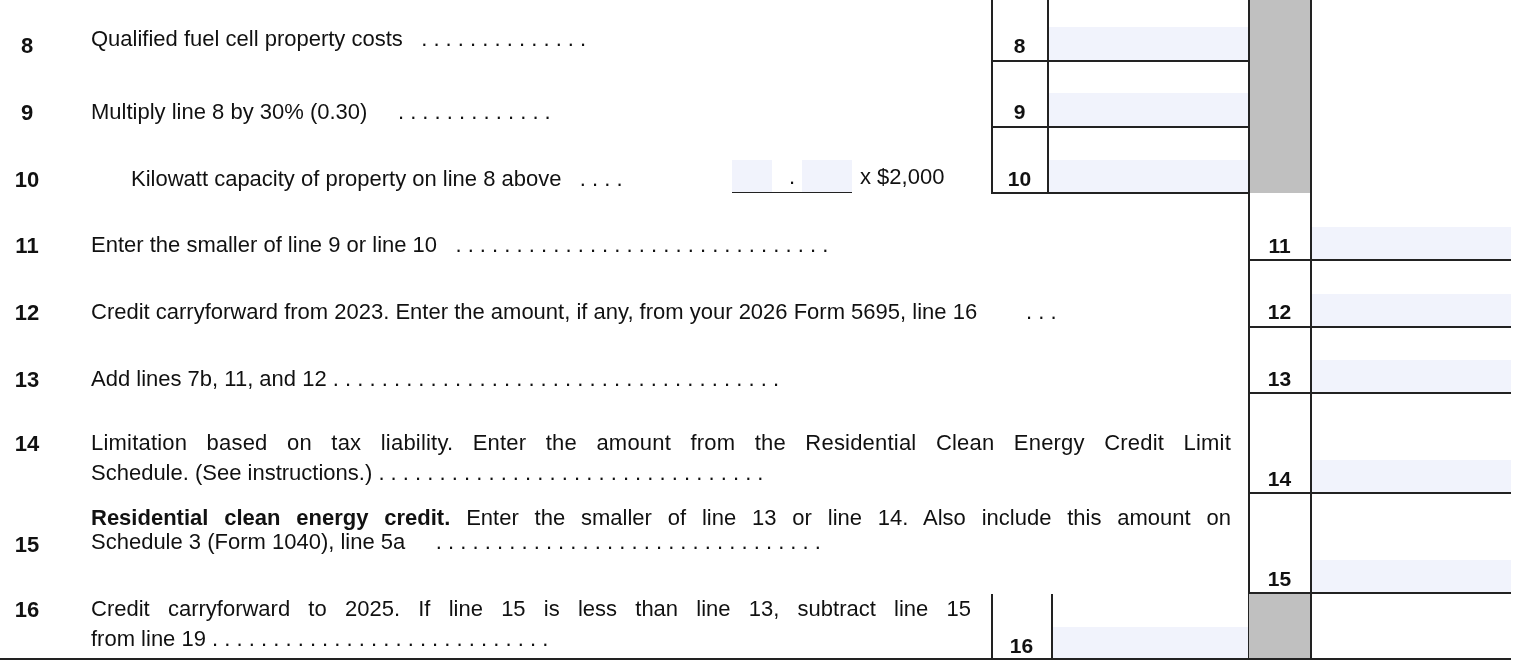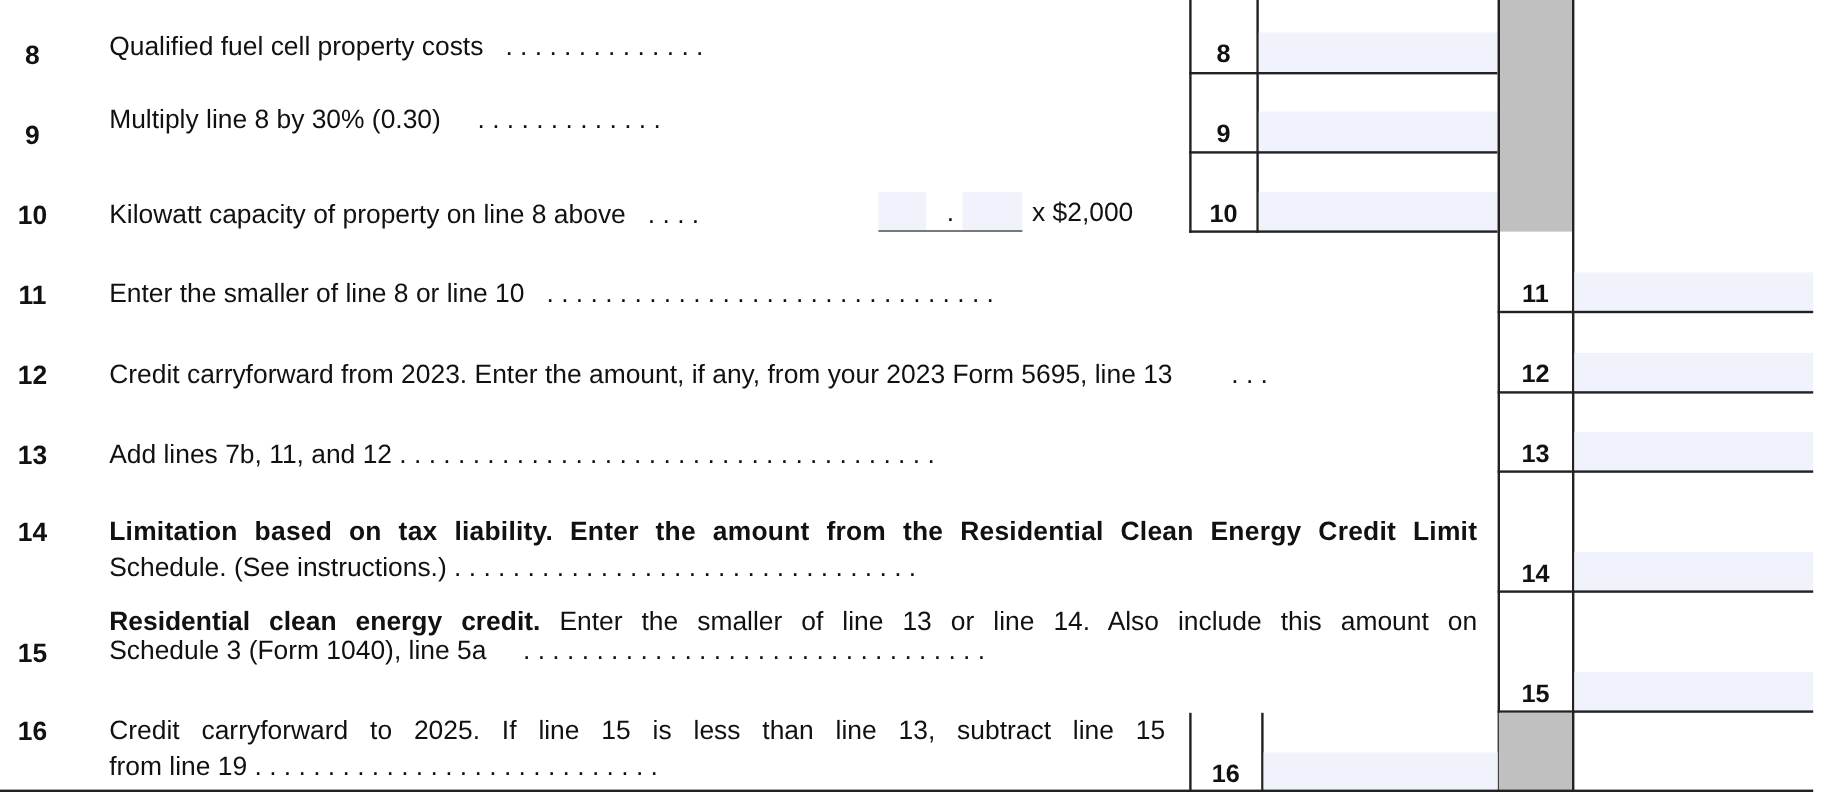--- a/index.html
+++ b/index.html
@@ -19,51 +19,51 @@
 </head>
 <body>
 
 <div>
   <span class="num" style="top:33px;">8</span>
   <span class="desc" style="top:24px;"><span>Qualified fuel cell property costs</span>&nbsp;&nbsp;&nbsp;<span class="dots">.   .   .   .   .   .   .   .   .   .   .   .   .   .</span></span>
 </div>
 
 <div>
   <span class="num" style="top:100px;">9</span>
-  <span class="desc" style="top:85px;text-align:right;"><span>Multiply line 8 by 30% (0.30)</span>&nbsp;&nbsp;&nbsp;&nbsp;&nbsp;<span class="dots">.   .   .   .   .   .   .   .   .   .   .   .   .</span></span>
+  <span class="desc" style="top:97px;text-align:right;"><span>Multiply line 8 by 30% (0.30)</span>&nbsp;&nbsp;&nbsp;&nbsp;&nbsp;<span class="dots">.   .   .   .   .   .   .   .   .   .   .   .   .</span></span>
 </div>
 
 <div>
   <span class="num" style="top:167px;">10</span>
-  <span class="desc" style="top:164px;"><span>Kilowatt capacity of property on line 8 above</span>&nbsp;&nbsp;&nbsp;<span class="dots">.   .   .   .</span></span>
+  <span class="desc" style="top:164px;margin-left:40px;"><span>Kilowatt capacity of property on line 8 above</span>&nbsp;&nbsp;&nbsp;<span class="dots">.   .   .   .</span></span>
   <input class="field" style="left: 732px; top: 160px; width: 40px; height: 32px;" value="">
   <span class="abs" style="left:789px; top:164px; font-size:22px;">.</span>
   <input class="field" style="left: 802px; top: 160px; width: 50px; height: 32px;" value="">
   <div class="hline" style="left:732px; top:192px; width:120px; height:1.2px;"></div>
   <span class="abs" style="left:860px; top:164px; font-size:22px; white-space:nowrap;">x  $2,000</span>
 </div>
 
 <div>
   <span class="num" style="top:233px;">11</span>
-  <span class="desc" style="top:230px;"><span>Enter the smaller of line 8 or line 10</span>&nbsp;&nbsp;&nbsp;<span class="dots">.   .   .   .   .   .   .   .   .   .   .   .   .   .   .   .   .   .   .   .   .   .   .   .   .   .   .   .   .   .   .</span></span>
+  <span class="desc" style="top:230px;"><span>Enter the smaller of line 9 or line 10</span>&nbsp;&nbsp;&nbsp;<span class="dots">.   .   .   .   .   .   .   .   .   .   .   .   .   .   .   .   .   .   .   .   .   .   .   .   .   .   .   .   .   .   .</span></span>
 </div>
 
 <div>
   <span class="num" style="top:300px;">12</span>
-  <span class="desc" style="top:297px;"><span>Credit carryforward from 2023. Enter the amount, if any, from your 2023 Form 5695, line 13</span>&nbsp;&nbsp;&nbsp;&nbsp;&nbsp;&nbsp;&nbsp;&nbsp;<span class="dots">.   .   .</span></span>
+  <span class="desc" style="top:297px;"><span>Credit carryforward from 2023. Enter the amount, if any, from your 2026 Form 5695, line 16</span>&nbsp;&nbsp;&nbsp;&nbsp;&nbsp;&nbsp;&nbsp;&nbsp;<span class="dots">.   .   .</span></span>
 </div>
 
 <div>
   <span class="num" style="top:367px;">13</span>
   <span class="desc" style="top:364px;"><span>Add lines 7b, 11, and 12</span>&nbsp;<span class="dots">.   .   .   .   .   .   .   .   .   .   .   .   .   .   .   .   .   .   .   .   .   .   .   .   .   .   .   .   .   .   .   .   .   .   .   .   .</span></span>
 </div>
 
 <div>
   <span class="num" style="top:431px;">14</span>
-  <span class="desc" style="top:428px; width:1140px; text-align:justify; text-align-last:justify; letter-spacing:0.2px;font-weight:bold;">Limitation based on tax liability. Enter the amount from the Residential Clean Energy Credit Limit</span>
+  <span class="desc" style="top:428px; width:1140px; text-align:justify; text-align-last:justify; letter-spacing:0.2px;">Limitation based on tax liability. Enter the amount from the Residential Clean Energy Credit Limit</span>
   <span class="desc" style="top:458px;"><span>Schedule. (See instructions.)</span>&nbsp;<span class="dots">.   .   .   .   .   .   .   .   .   .   .   .   .   .   .   .   .   .   .   .   .   .   .   .   .   .   .   .   .   .   .   .</span></span>
 </div>
 
 <div>
   <span class="num" style="top:532px;">15</span>
   <span class="desc" style="top:503px; width:1140px; text-align:justify; text-align-last:justify;"><span class="bold">Residential clean energy credit.</span><span> Enter the smaller of line 13 or line 14. Also include this amount on</span></span>
   <span class="desc" style="top:527px;"><span>Schedule 3 (Form 1040), line 5a</span>&nbsp;&nbsp;&nbsp;&nbsp;&nbsp;<span class="dots">.   .   .   .   .   .   .   .   .   .   .   .   .   .   .   .   .   .   .   .   .   .   .   .   .   .   .   .   .   .   .   .</span></span>
 </div>
 
 <div>

